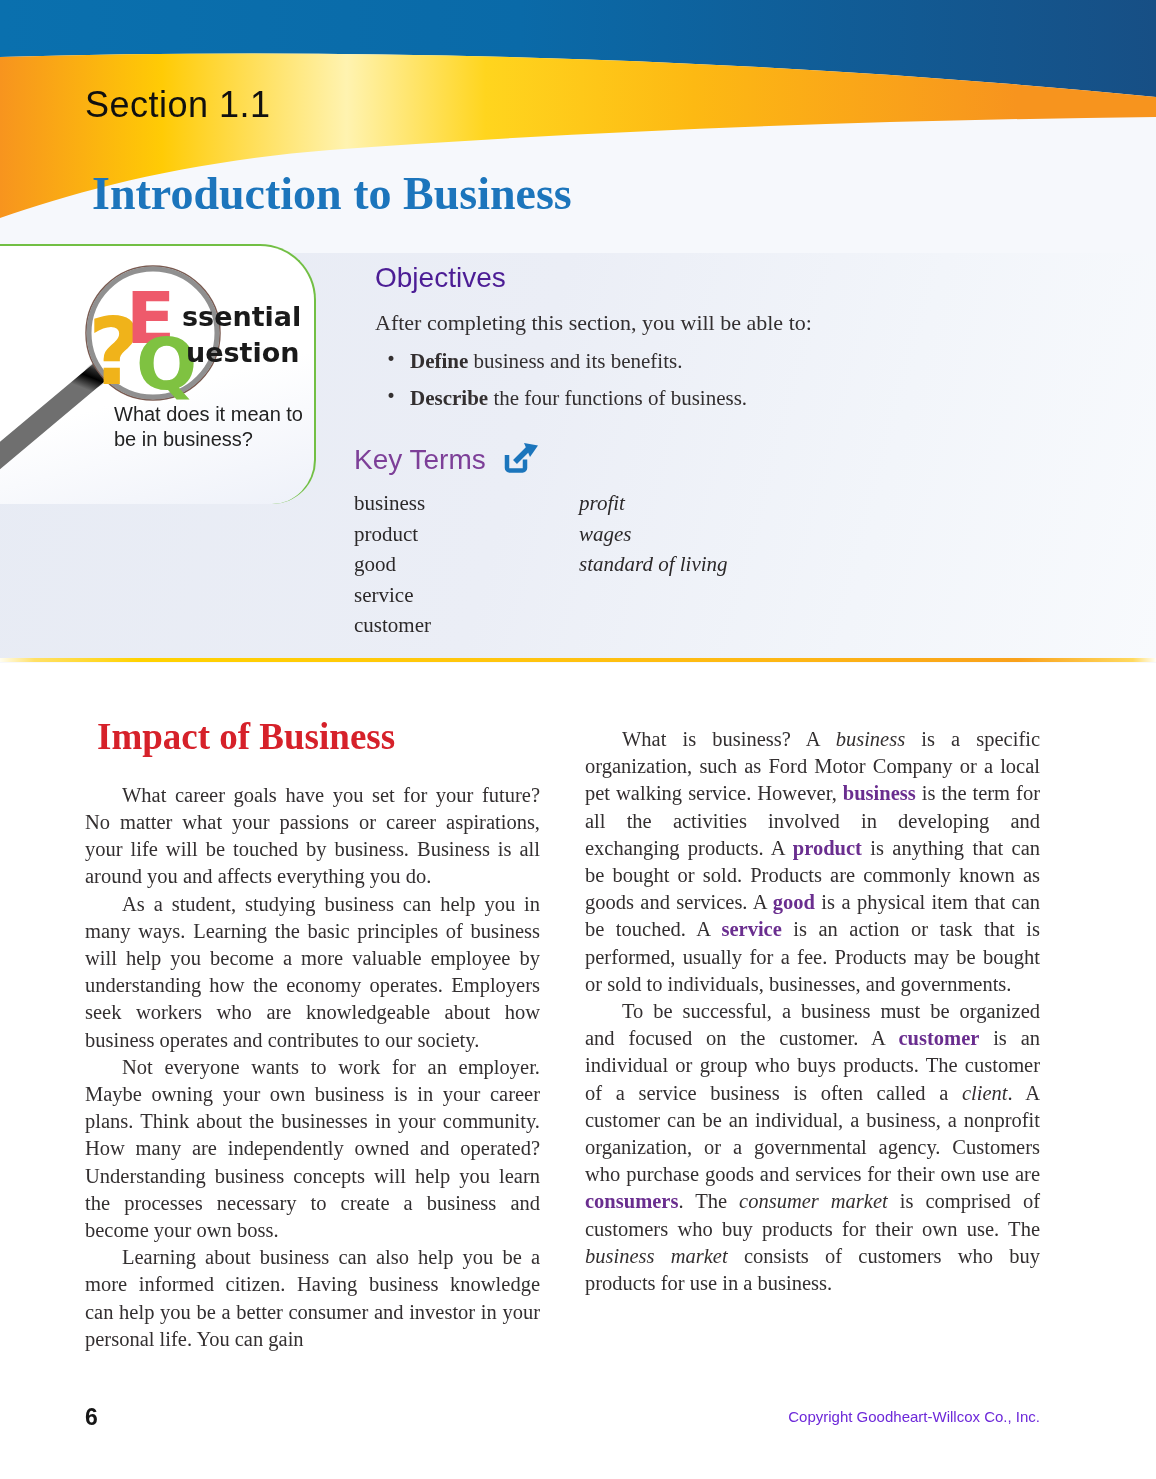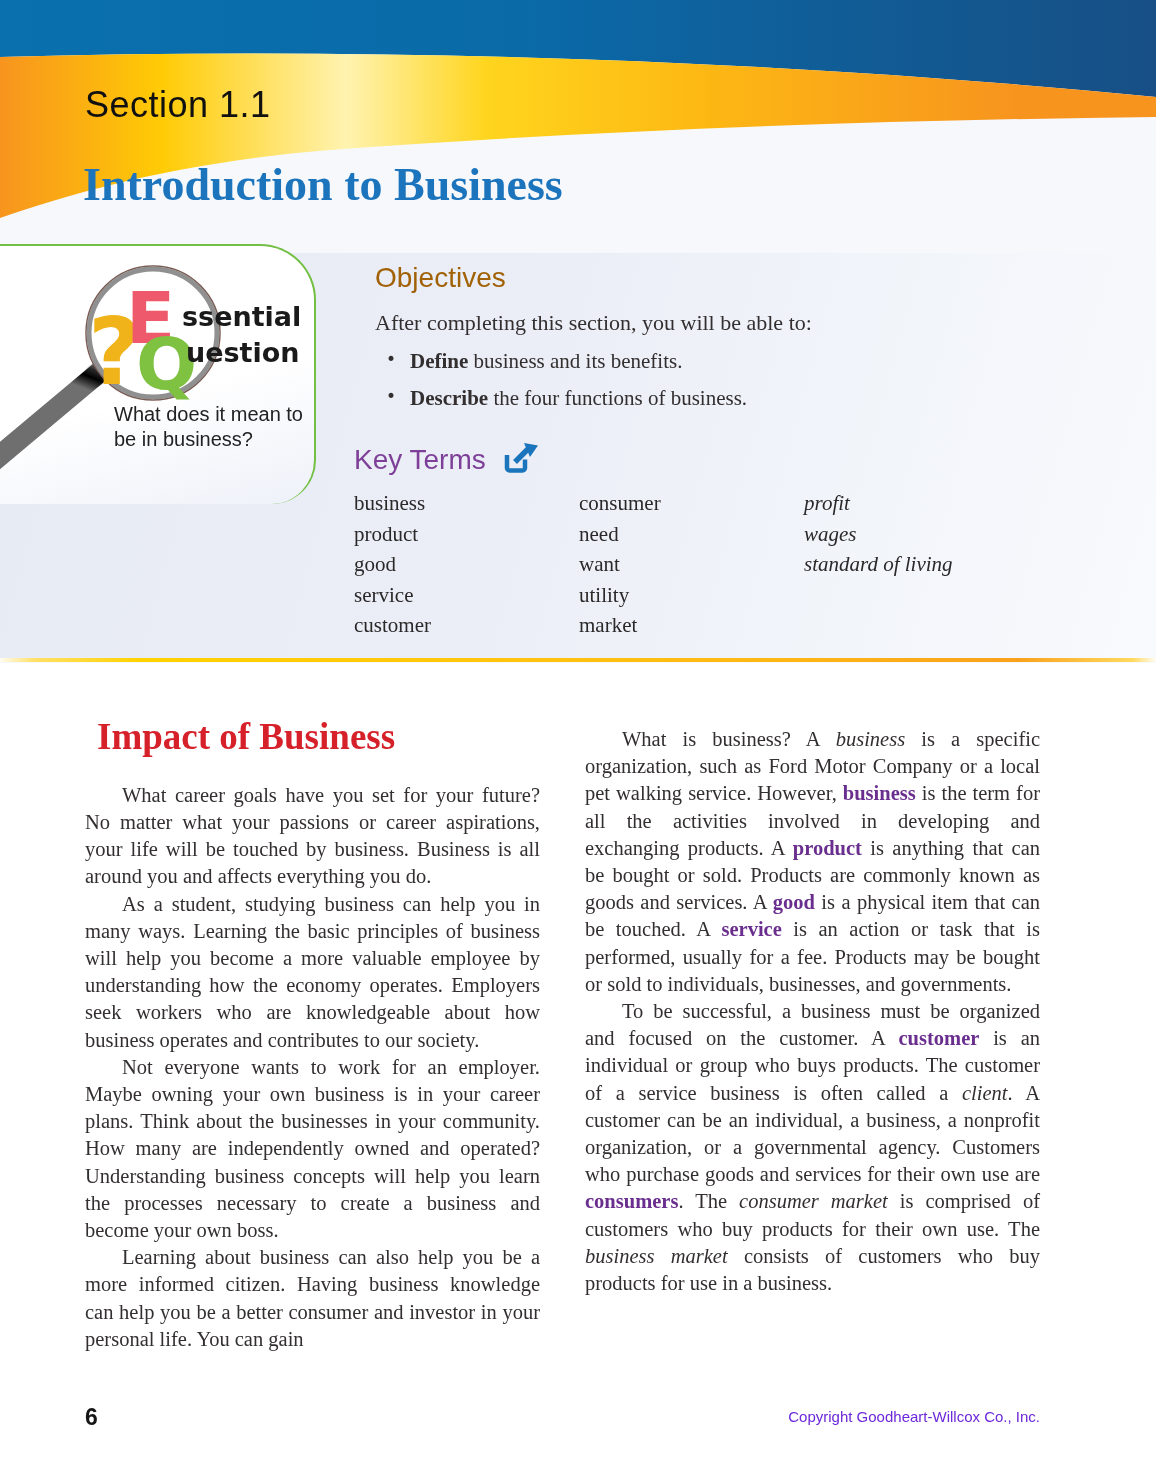--- a/index.html
+++ b/index.html
@@ -6,36 +6,36 @@
   .page{position:relative;width:1156px;height:1479px;background:#fff;overflow:hidden;
         font-family:"Liberation Serif","DejaVu Serif",serif;color:#332f30;}
 
   
   .header{position:absolute;left:0;top:0;width:1156px;height:836px;background:#f6f8fc;}
   .panel{position:absolute;left:0;top:253px;width:1156px;height:405px;
          background:linear-gradient(105deg,#e7ebf4 0%,#ebeef6 45%,#f2f5fa 75%,#f8fafd 100%);}
   .curves{position:absolute;left:0;top:0;}
   .section-label{position:absolute;left:85px;top:84px;
          font-family:"Liberation Sans","DejaVu Sans",sans-serif;font-size:36px;color:#101010;letter-spacing:.5px;}
-  .page-title{position:absolute;left:83px;top:158px;margin:0;
+  .page-title{position:absolute;left:83px;top:158px;margin:9px;
          font-family:"Liberation Serif",serif;font-weight:700;font-size:46px;color:#1C75BC;}
 
   
   .eq-box{position:absolute;left:0;top:244px;width:316px;height:260px;box-sizing:border-box;
           border-top:2px solid #72BF44;border-right:2px solid #72BF44;
           border-radius:0 56px 44px 0;overflow:hidden;
           background:linear-gradient(165deg,#ffffff 55%,#eef1f9 100%);}
   .eq-logo{position:absolute;left:0;top:0;}
   .eq-logo text{font-family:"DejaVu Sans","Liberation Sans",sans-serif;font-weight:700;}
   .eq-question{position:absolute;left:114px;top:156px;width:200px;
           font-family:"Liberation Sans","DejaVu Sans",sans-serif;font-size:20px;line-height:25px;color:#222;}
 
   
   .objectives{position:absolute;left:375px;top:262px;width:672px;}
-  .obj-heading{font-family:"Liberation Sans","DejaVu Sans",sans-serif;font-size:28px;color:#a16207;}
+  .obj-heading{font-family:"Liberation Sans","DejaVu Sans",sans-serif;font-size:28px;color:#4c1d95;}
   .obj-intro{margin:15px 0 0 0;font-size:22px;line-height:1.3;}
   .obj-item{display:flex;margin-top:10px;font-size:21px;line-height:1.3;}
   .obj-item .dot{width:35px;padding-left:11px;box-sizing:border-box;
           font-family:"DejaVu Sans",sans-serif;font-size:17px;}
   .obj-text b{font-weight:700;}
 
   
   .key-terms{position:absolute;left:354px;top:444px;width:672px;}
   .kt-head-row{display:flex;align-items:center;}
   .kt-heading{font-family:"Liberation Sans","DejaVu Sans",sans-serif;font-size:28px;color:#7D3F98;}
@@ -145,27 +145,20 @@
         </svg>
       </div>
       <div class="kt-grid">
         <div class="kt-col1">
           <div class="kt-term">business</div>
           <div class="kt-term">product</div>
           <div class="kt-term">good</div>
           <div class="kt-term">service</div>
           <div class="kt-term">customer</div>
         </div>
-        <div class="kt-col2">
-          <div class="kt-term">consumer</div>
-          <div class="kt-term">need</div>
-          <div class="kt-term">want</div>
-          <div class="kt-term">utility</div>
-          <div class="kt-term">market</div>
-        </div>
         <div class="kt-col3">
           <div class="kt-term">profit</div>
           <div class="kt-term">wages</div>
           <div class="kt-term">standard of living</div>
         </div>
       </div>
     </div>
 
     <div class="divider"></div>
   </div>

